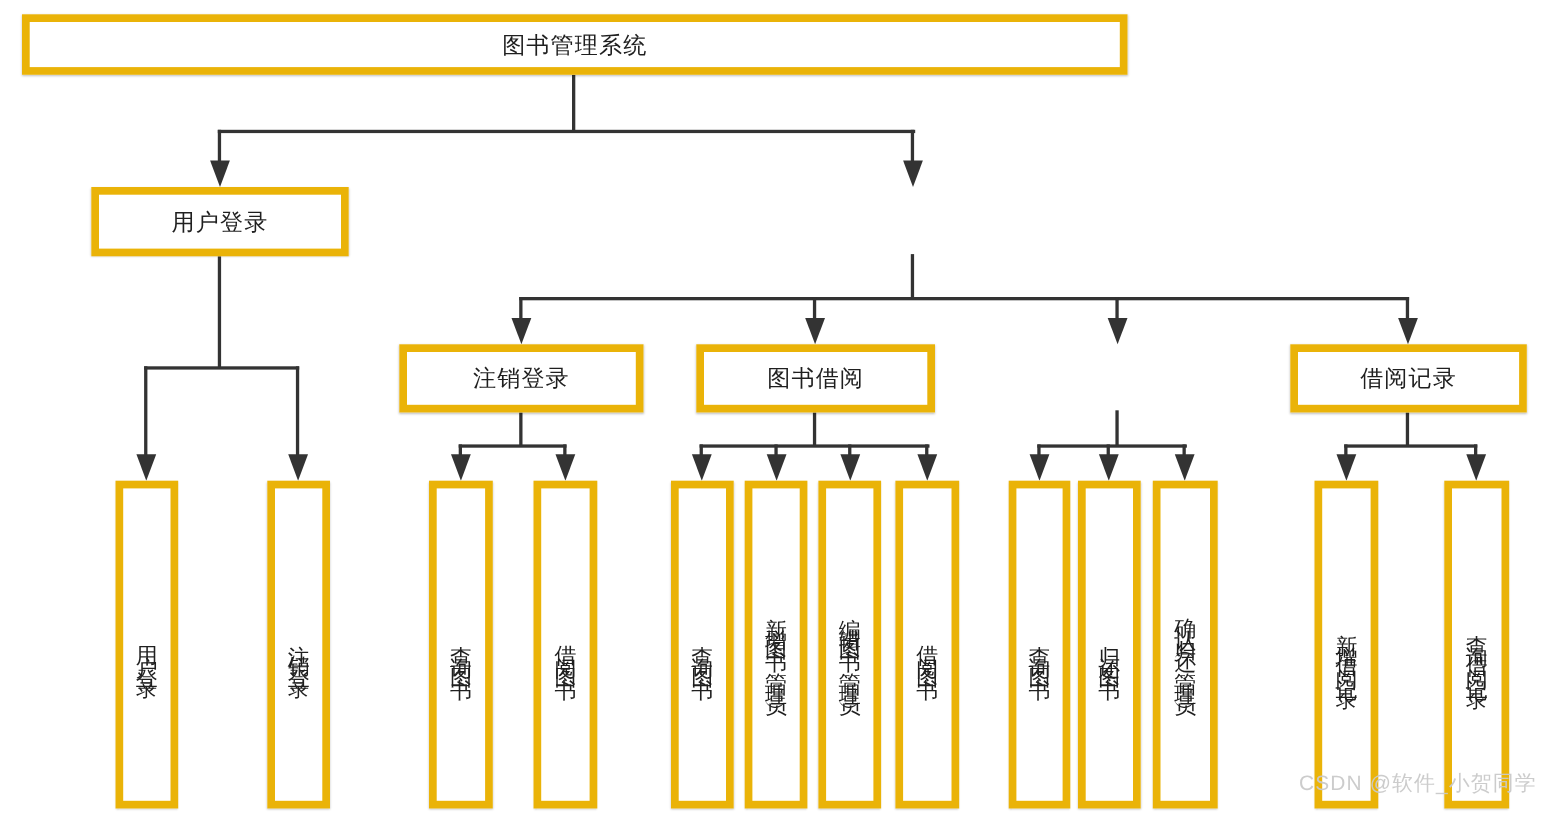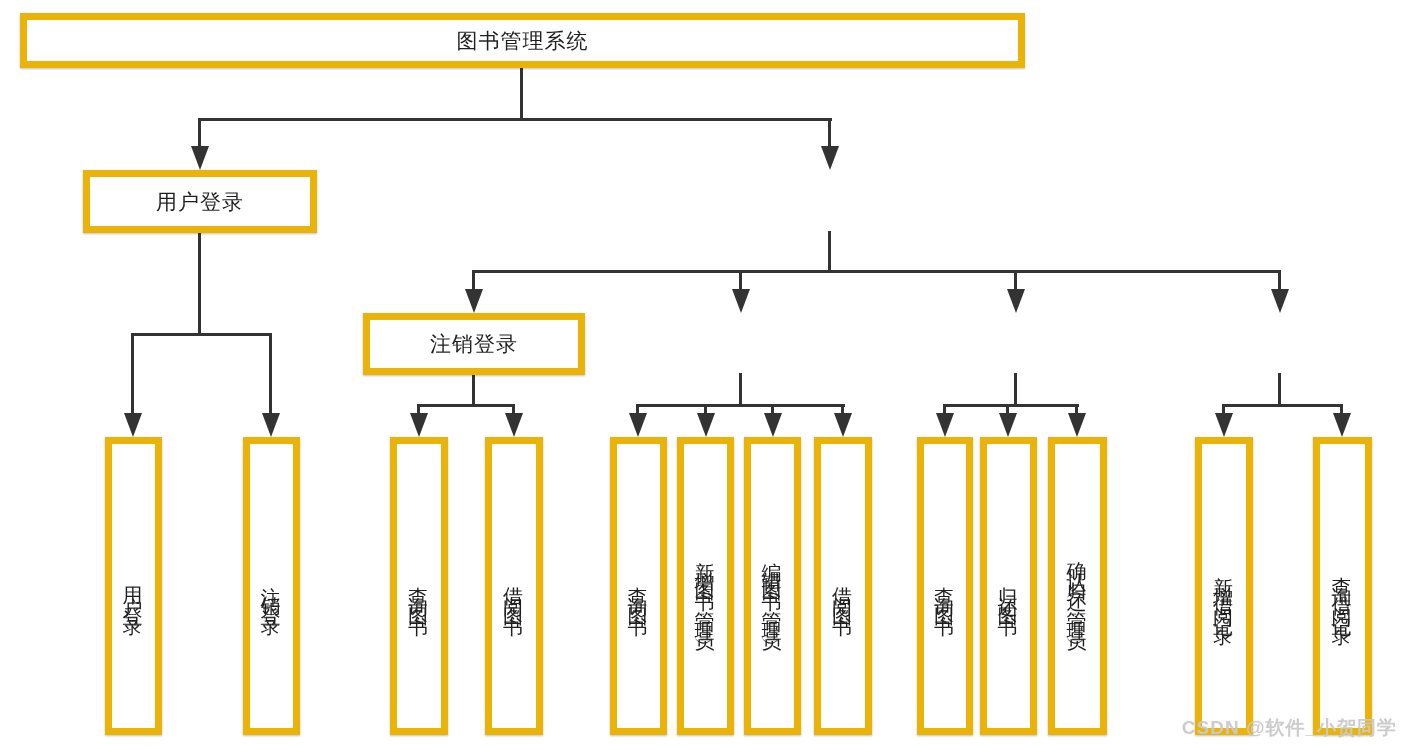--- a/index.html
+++ b/index.html
@@ -23,23 +23,23 @@
     white-space:nowrap;
   }
   .ln { position:absolute; background:#333333; z-index:0; }
   .ah {
     position:absolute; width:0; height:0; z-index:0;
     border-left:9px solid transparent;
     border-right:9px solid transparent;
     border-top:24px solid #333333;
   }
   .watermark {
-    position:absolute; right:8px; bottom:6px;
+    position:absolute; right:8px; bottom:22px;
     font-size:19px; color:rgba(201,201,201,0.95);
-    letter-spacing:1px; z-index:3; white-space:nowrap;font-weight:bold;
+    letter-spacing:1px; z-index:3; white-space:nowrap;
   }
 </style>
 </head>
 <body>
 
 <div class="canvas">
 
   <div class="node hnode" style="left:20px;top:13px;width:1005px;height:55px;">
     <span>图书管理系统</span>
   </div>
@@ -68,20 +68,26 @@
   <div class="ah" style="left:465px;top:289px;"></div>
   <div class="ln" style="left:739px;top:270px;width:3px;height:22px;"></div>
   <div class="ah" style="left:732px;top:289px;"></div>
   <div class="ln" style="left:1014px;top:270px;width:3px;height:22px;"></div>
   <div class="ah" style="left:1007px;top:289px;"></div>
   <div class="ln" style="left:1278px;top:270px;width:3px;height:22px;"></div>
   <div class="ah" style="left:1271px;top:289px;"></div>
 
   <div class="node hnode" style="left:363px;top:313px;width:222px;height:62px;">
     <span>注销登录</span>
+  </div>
+  <div class="node hnode" style="left:633px;top:313px;width:217px;height:62px;">
+    <span>图书借阅</span>
+  </div>
+  <div class="node hnode" style="left:1173px;top:313px;width:215px;height:62px;">
+    <span>借阅记录</span>
   </div>
 
   <div class="ln" style="left:472px;top:373px;width:3px;height:33px;"></div>
   <div class="ln" style="left:417px;top:404px;width:98px;height:3px;"></div>
   <div class="ln" style="left:417px;top:404px;width:3px;height:11px;"></div>
   <div class="ah" style="left:410px;top:413px;"></div>
   <div class="ln" style="left:512px;top:404px;width:3px;height:11px;"></div>
   <div class="ah" style="left:505px;top:413px;"></div>
 
   <div class="ln" style="left:739px;top:373px;width:3px;height:33px;"></div>

